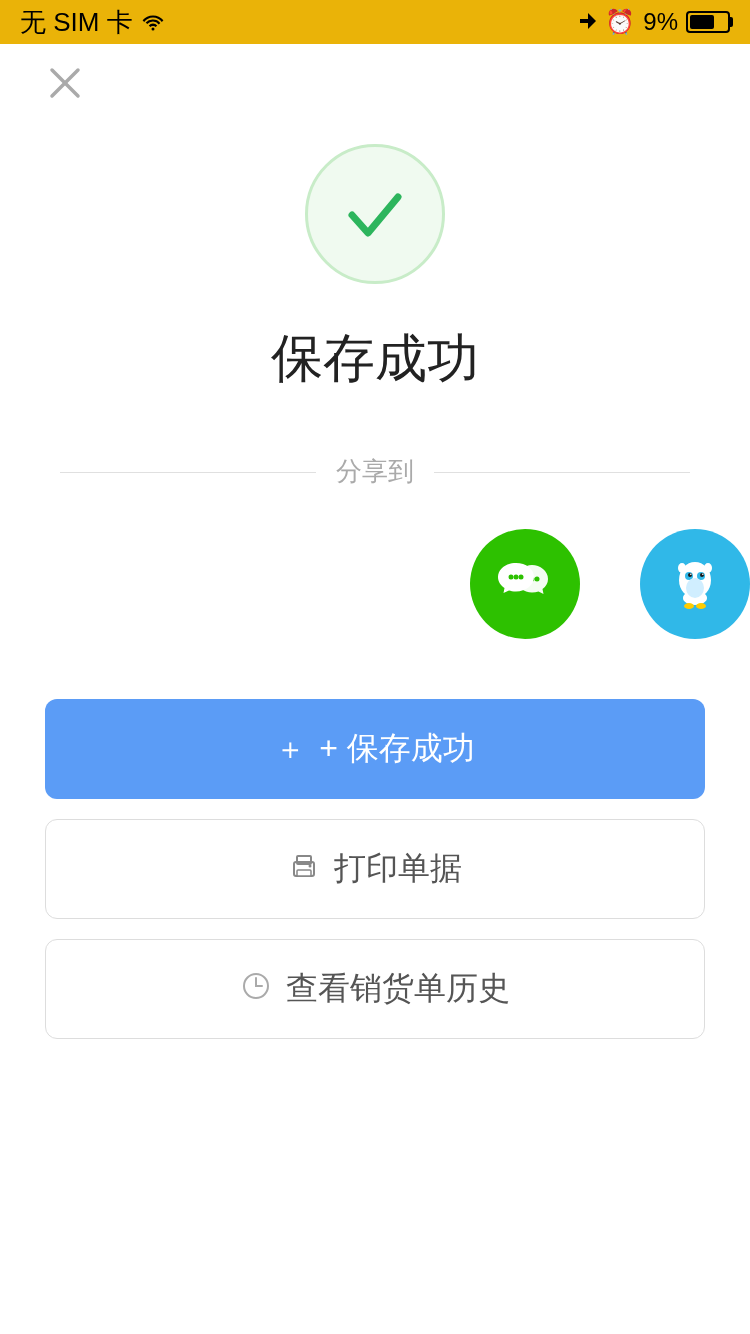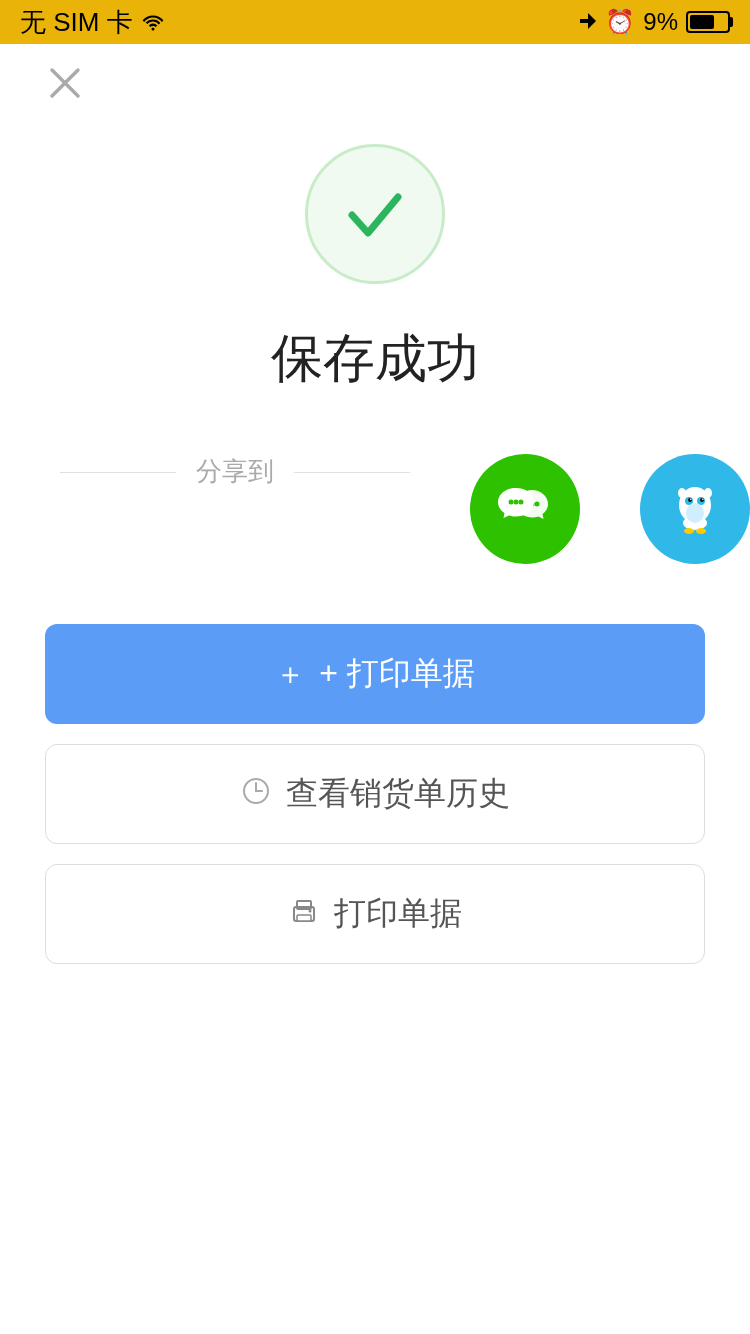--- a/index.html
+++ b/index.html
@@ -127,22 +127,22 @@
       font-size: 52px;
       font-weight: 500;
       color: #222;
       margin-bottom: 60px;
     }
 
     
     .share-section {
       width: 100%;
       display: flex;
-      flex-direction: row;
-      align-items: flex-start;
+      flex-direction: column;
+      align-items: flex-end;
     }
     .share-divider {
       width: 100%;
       position: relative;
       display: flex;
       align-items: center;
       justify-content: center;
       margin-bottom: 40px;
     }
     .share-divider::before {
@@ -311,37 +311,37 @@
           <ellipse cx="17" cy="14" rx="4" ry="5" fill="white"></ellipse>
           <ellipse cx="43" cy="14" rx="4" ry="5" fill="white"></ellipse>
         </svg>
       </div>
     </div>
   </div>
 
   <div class="actions">
     <button class="action-btn action-btn-primary">
       <span class="btn-icon">＋</span>
-      <span>+ 打印单据</span>
-    </button>
-    <button class="action-btn action-btn-secondary">
-      <span class="btn-icon">
-        <svg width="32" height="32" viewBox="0 0 32 32" fill="none">
-          <circle cx="16" cy="16" r="12" stroke="#aaa" stroke-width="2"></circle>
-          <polyline points="16,8 16,16 22,16" stroke="#aaa" stroke-width="2" stroke-linecap="round"></polyline>
-        </svg>
-      </span>
-      <span>查看销货单历史</span>
+      <span>+ 保存成功</span>
     </button>
     <button class="action-btn action-btn-secondary">
       <span class="btn-icon">
         <svg width="32" height="32" viewBox="0 0 32 32" fill="none">
           <rect x="6" y="12" width="20" height="14" rx="2" stroke="#888" stroke-width="2"></rect>
           <rect x="9" y="6" width="14" height="8" rx="1" stroke="#888" stroke-width="2"></rect>
           <rect x="9" y="20" width="14" height="6" rx="1" fill="white" stroke="#888" stroke-width="1.5"></rect>
           <circle cx="22" cy="16" r="1.5" fill="#888"></circle>
         </svg>
       </span>
       <span>打印单据</span>
     </button>
+    <button class="action-btn action-btn-secondary">
+      <span class="btn-icon">
+        <svg width="32" height="32" viewBox="0 0 32 32" fill="none">
+          <circle cx="16" cy="16" r="12" stroke="#aaa" stroke-width="2"></circle>
+          <polyline points="16,8 16,16 22,16" stroke="#aaa" stroke-width="2" stroke-linecap="round"></polyline>
+        </svg>
+      </span>
+      <span>查看销货单历史</span>
+    </button>
   </div>
 
 </div>
 
 </body></html>

